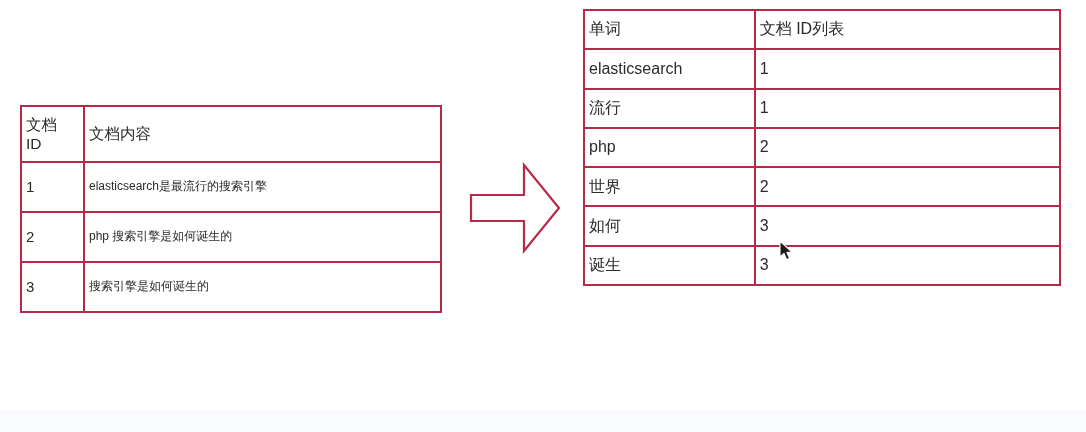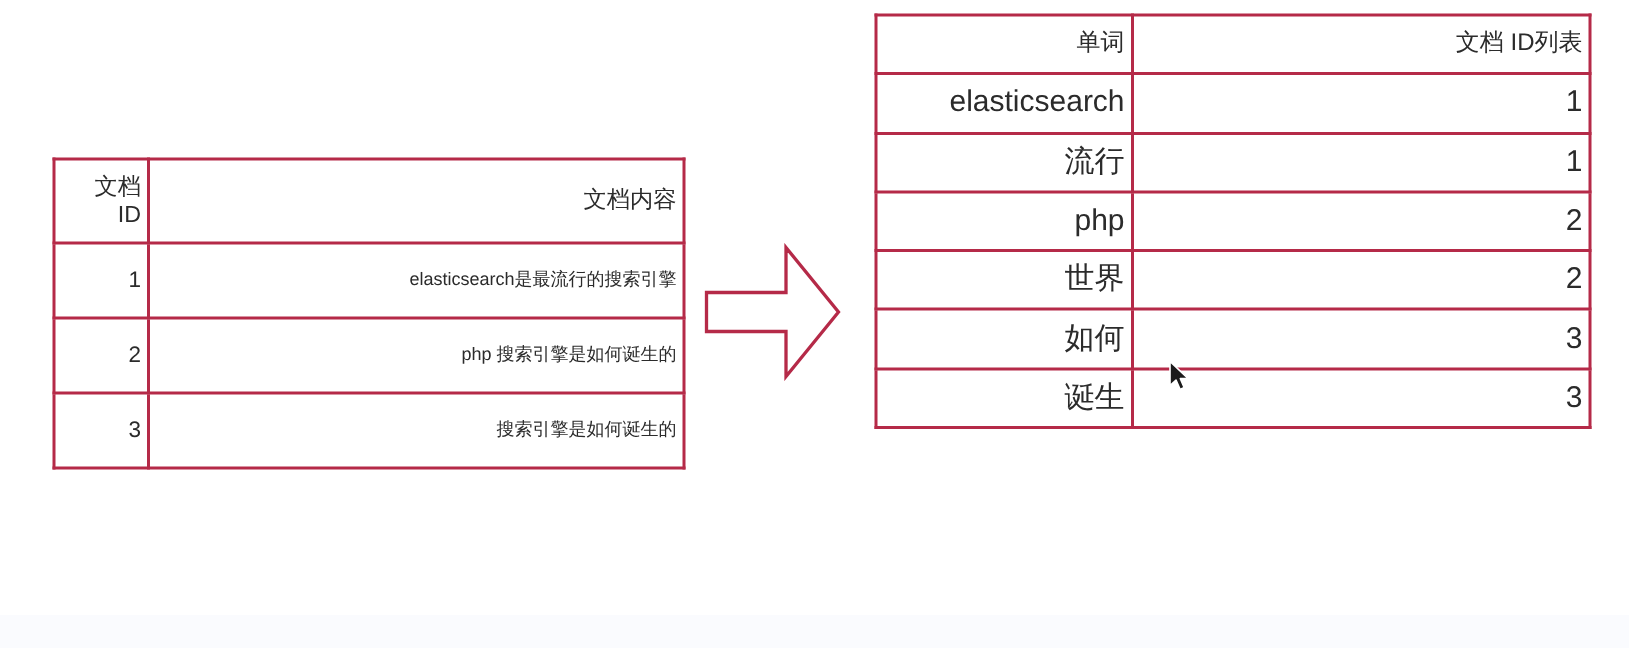--- a/index.html
+++ b/index.html
@@ -34,31 +34,31 @@
 
   
   .tbl {
     position: absolute;
     border-collapse: collapse;
     background: #ffffff;
     table-layout: fixed;
   }
   .tbl td {
     border: 2px solid #b52a48;
-    text-align: right;
+    text-align: left;
     vertical-align: middle;
     color: #2b2b2b;
     background: #ffffff;
     padding: 0 4px;
     line-height: 1.15;
   }
 
   
   #doc-table {
-    left: 35px;
+    left: 20px;
     top: 105px;
     width: 422px;
   }
   #doc-table td { font-size: 15.5px; }
   #doc-table col.c-id      { width: 63px; }
   #doc-table col.c-content { width: 357px; }
   #doc-table tr.hdr td {
     height: 54px;
     font-size: 15.5px;
   }
@@ -72,21 +72,21 @@
   
   #index-table {
     left: 583px;
     top: 9px;
     width: 478px;
   }
   #index-table col.c-term { width: 170px; }
   #index-table col.c-ids  { width: 304px; }
   #index-table td {
     height: 37.3px;
-    font-size: 20px;
+    font-size: 16px;
   }
   #index-table tr.hdr td { font-size: 16px; }
 
   
   #flow-arrow {
     position: absolute;
     left: 468px;
     top: 162px;
     width: 94px;
     height: 92px;

